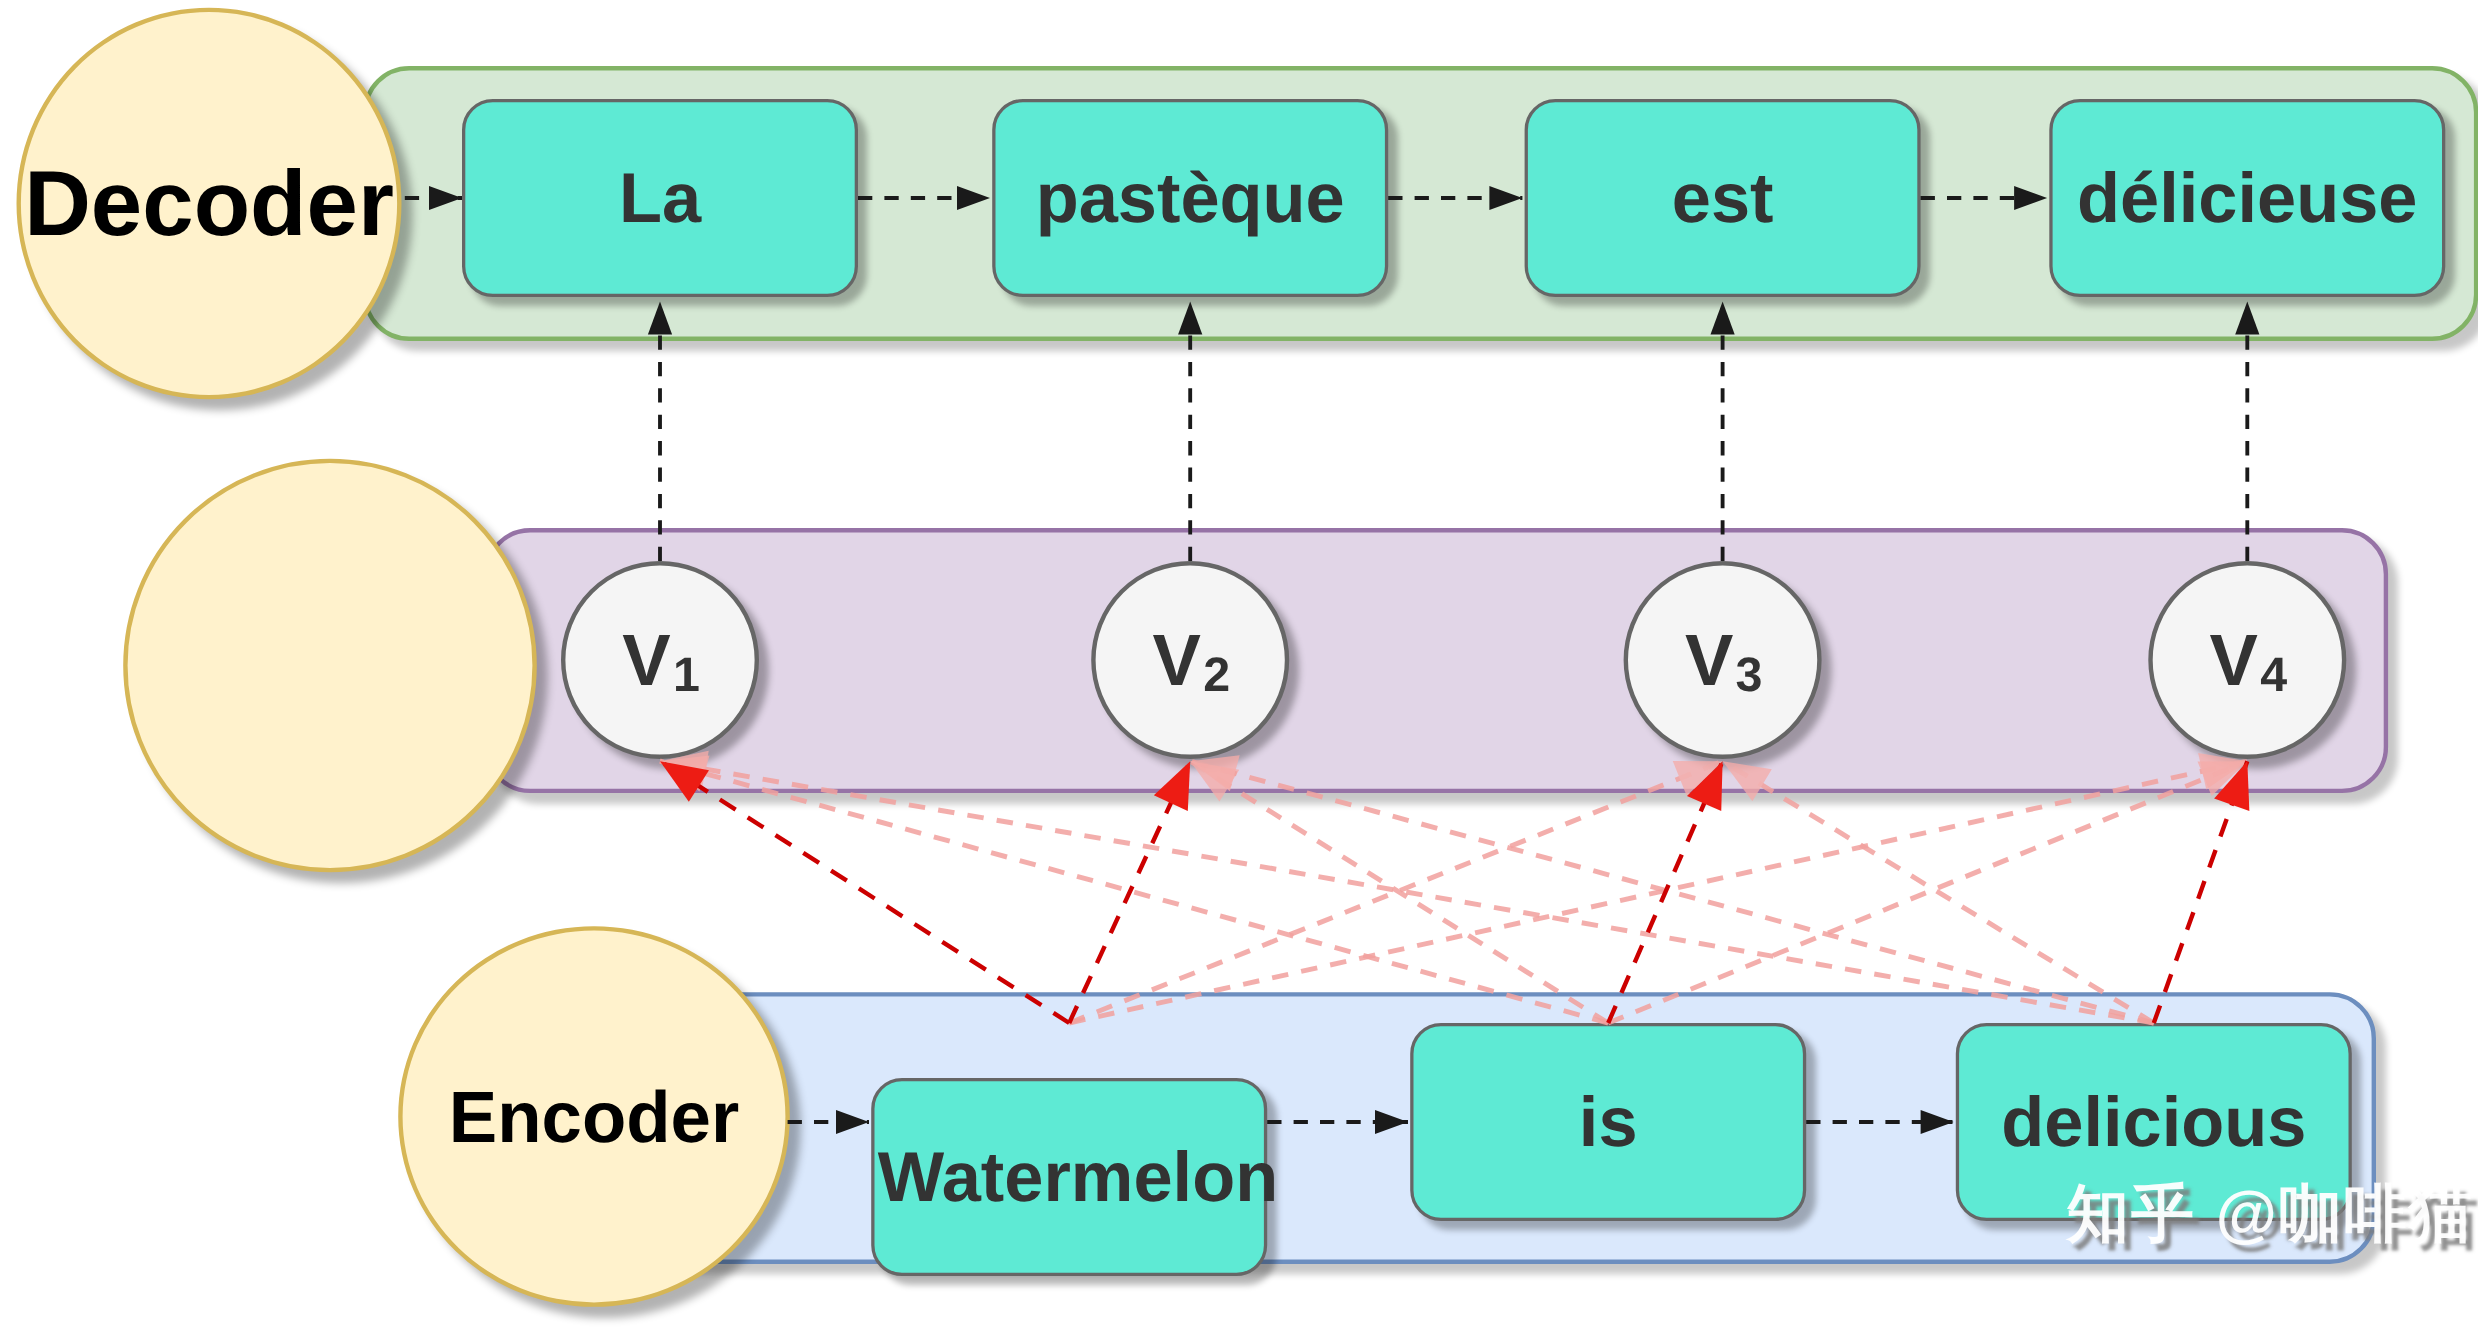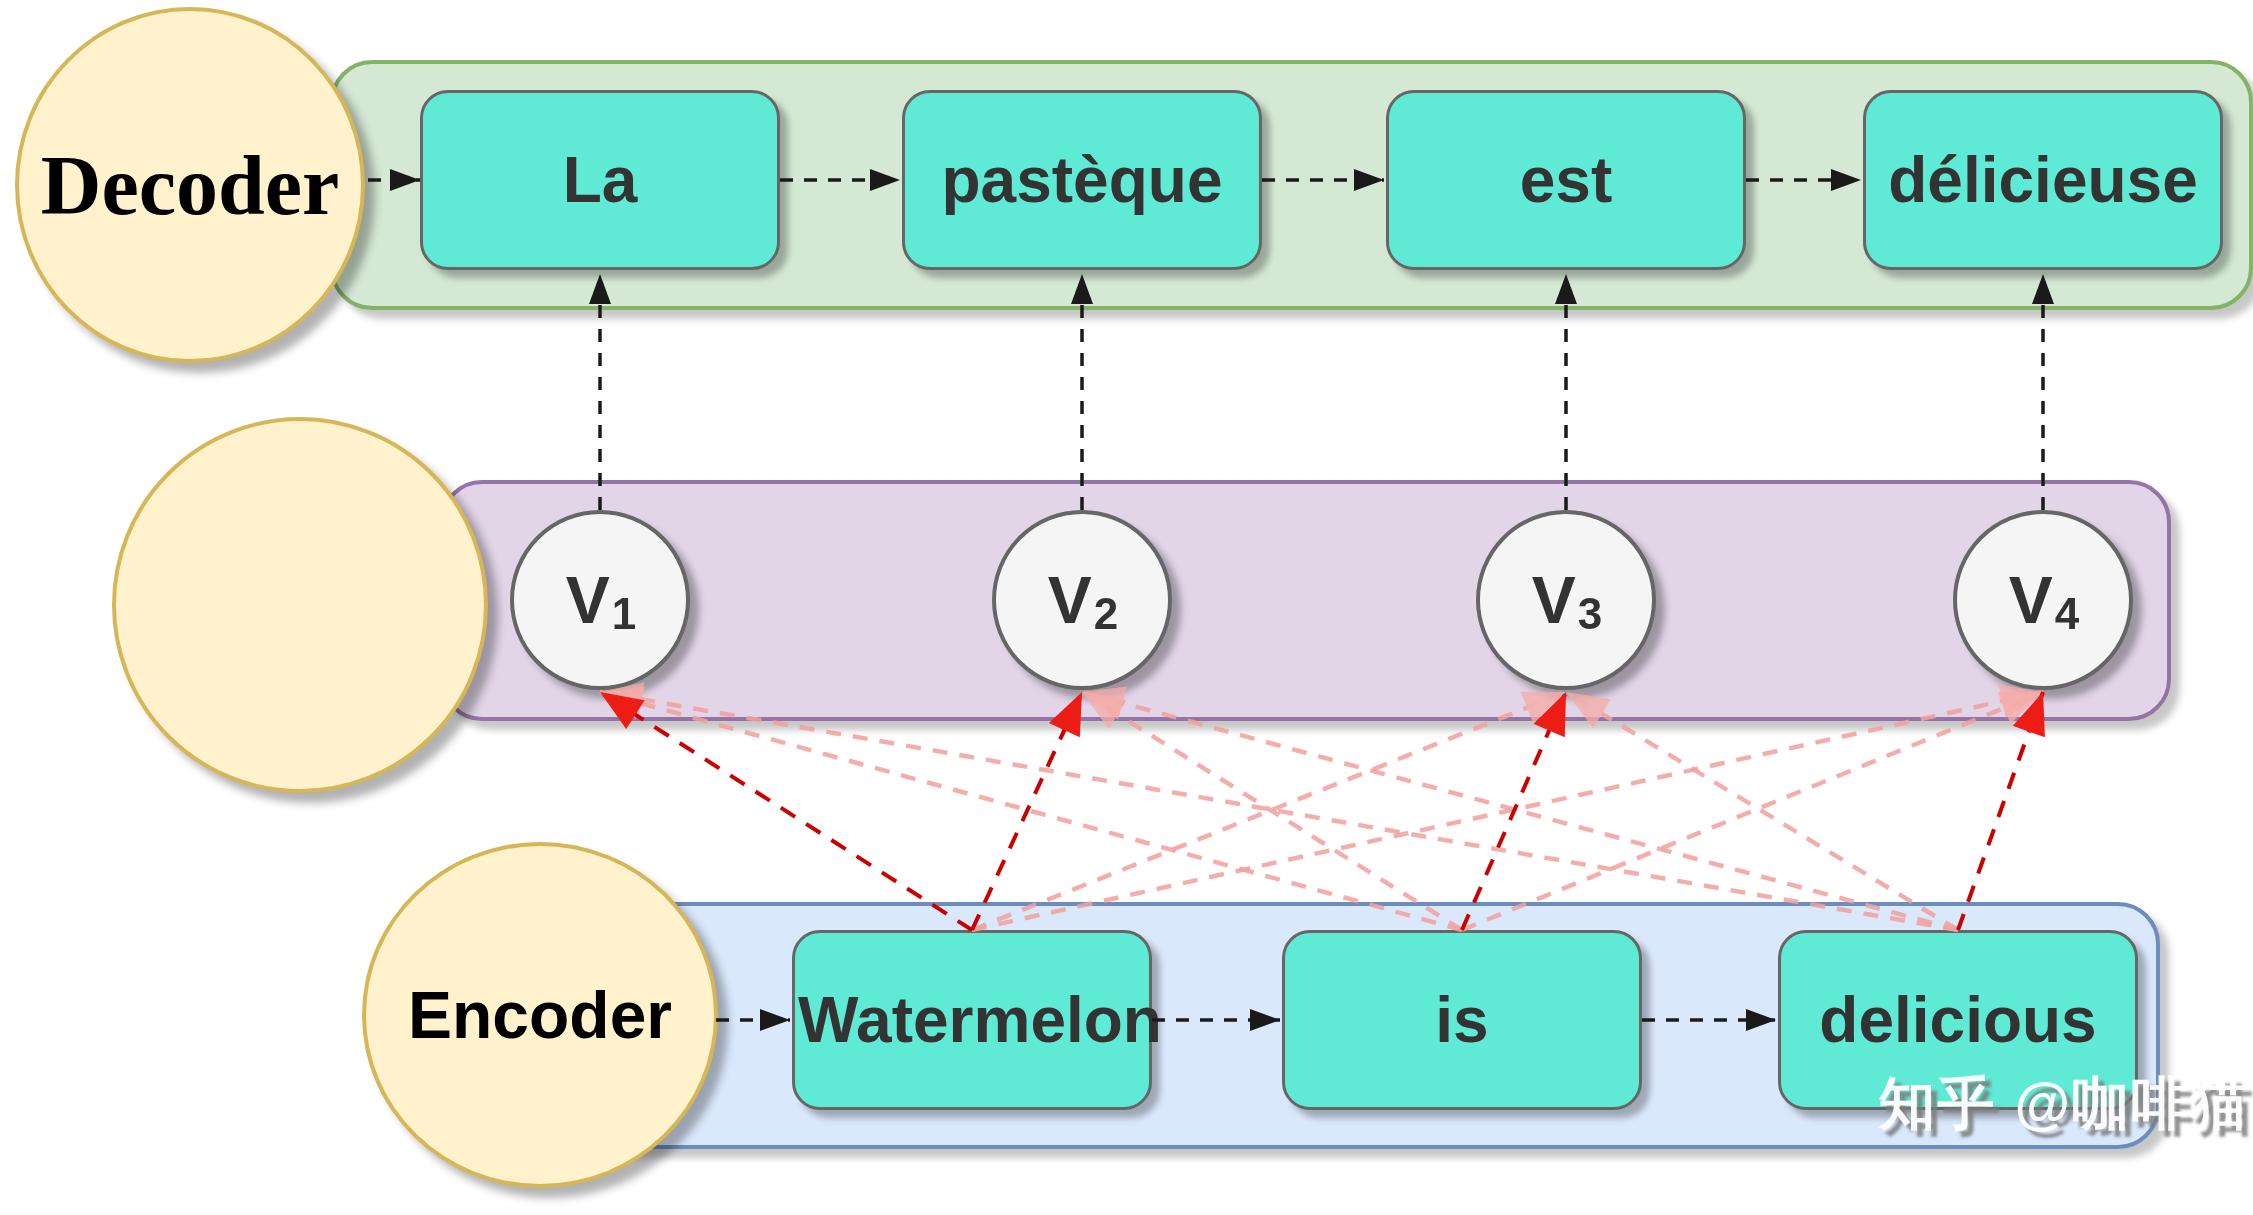--- a/index.html
+++ b/index.html
@@ -28,21 +28,21 @@
         display:flex;align-items:center;justify-content:center;
         font-size:66px;font-weight:bold;color:#333333;z-index:2;
         box-shadow:9px 9px 7px rgba(0,0,0,0.3);}
   .vnode sub{font-size:44px;line-height:0;position:relative;bottom:-14px;left:2px;}
   
   .label-ellipse{position:absolute;box-sizing:border-box;border-radius:50%;
         background:#fff2cc;border:4px solid #d6b656;z-index:3;
         display:flex;flex-direction:column;align-items:center;justify-content:center;
         font-weight:bold;color:#000000;text-align:center;
         box-shadow:10px 10px 8px rgba(0,0,0,0.3);}
-  .label-ellipse.decoder{left:15px;top:7px;width:350px;height:356px;font-size:84px;font-family:Liberation Serif, serif;}
+  .label-ellipse.decoder{left:15px;top:7px;width:350px;height:356px;font-size:84px;}
   .label-ellipse.context{left:112px;top:417px;width:376px;height:376px;
         font-size:76px;line-height:1.25;}
   .label-ellipse.encoder{left:362px;top:842px;width:356px;height:346px;font-size:66px;}
   
   svg.wires{position:absolute;left:0;top:0;z-index:4;pointer-events:none;}
   .flow-line{stroke:#1a1a1a;stroke-width:3.5;stroke-dasharray:13 11;fill:none;}
   .att-strong{stroke:#cc0000;stroke-width:4;stroke-dasharray:17 13;fill:none;}
   .att-weak{stroke:#f2a19e;stroke-width:4.5;stroke-dasharray:15 12;fill:none;opacity:0.85;}
   
   .watermark{position:absolute;right:4px;top:1066px;z-index:5;
@@ -73,21 +73,21 @@
 </div>
 <div class="vnode" style="left:1476px;top:510px;">
   <span>V</span>
     <sub>3</sub>
 </div>
 <div class="vnode" style="left:1953px;top:510px;">
   <span>V</span>
     <sub>4</sub>
 </div>
 
-<div class="token-box" style="left:792px;top:930px;padding-left:16px;">Watermelon</div>
+<div class="token-box" style="left:792px;top:980px;padding-left:16px;">Watermelon</div>
 <div class="token-box" style="left:1282px;top:930px;">is</div>
 <div class="token-box" style="left:1778px;top:930px;">delicious</div>
 
 <div class="label-ellipse decoder">
   <span>Decoder</span>
 </div>
 <div class="label-ellipse context">
 </div>
 <div class="label-ellipse encoder">
   <span>Encoder</span>

